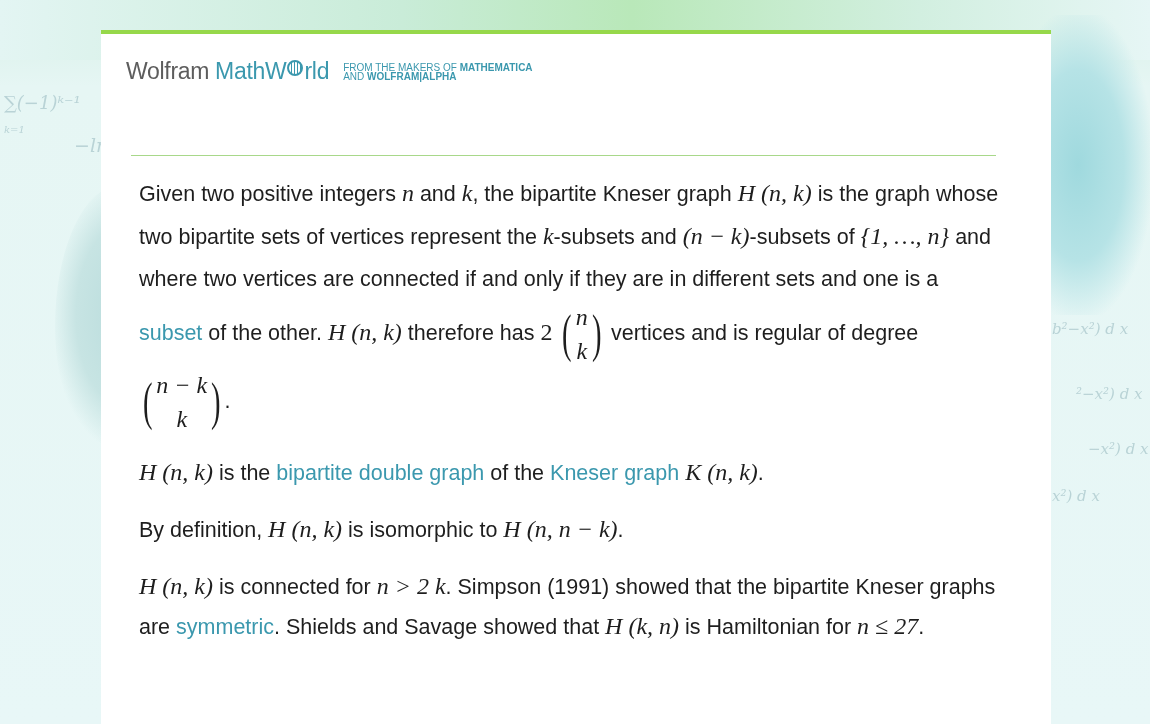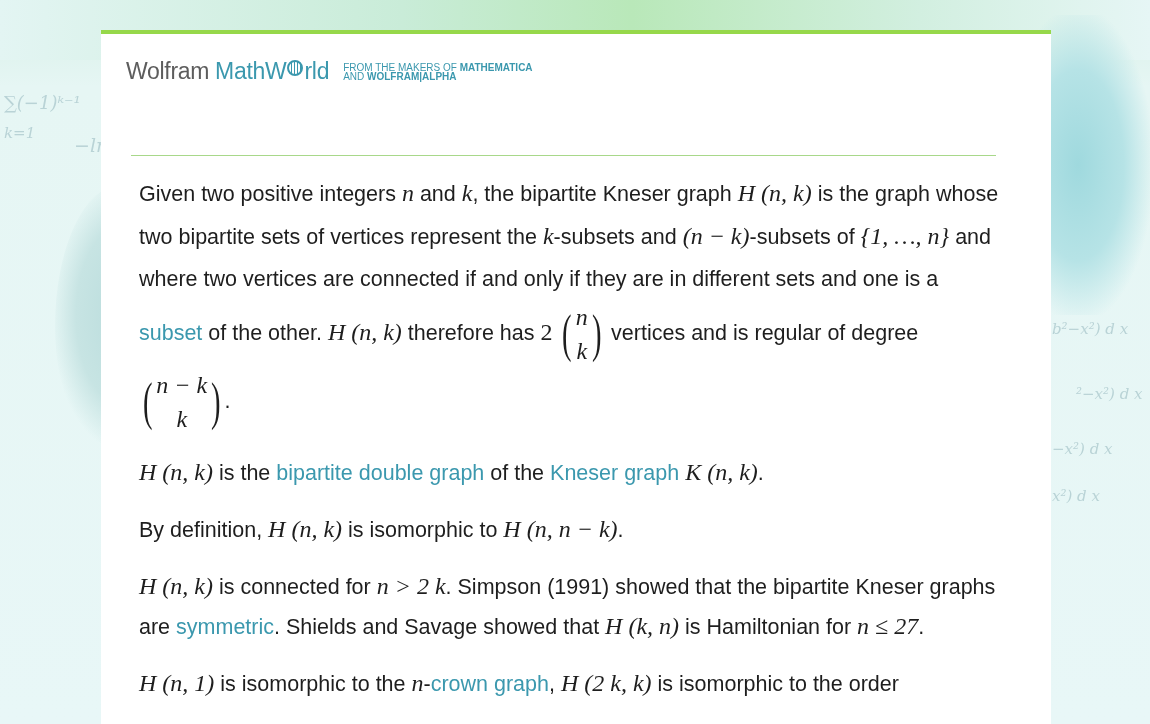--- a/index.html
+++ b/index.html
@@ -33,25 +33,25 @@
   .stack{display:inline-flex;flex-direction:column;align-items:center;line-height:34px;font-style:italic;}
   .p-binom{line-height:42px;}
 </style>
 </head>
 <body>
 
 <div class="bg-top"></div>
 <div class="bg-shape-left"></div>
 <div class="bg-shape-right"></div>
 <div class="bg-formula" style="left:4px;top:92px;font-size:18px;"><span>∑(−1)ᵏ⁻¹</span></div>
-<div class="bg-formula" style="left:4px;top:124px;font-size:15px;"><span>k=1</span></div>
+<div class="bg-formula" style="left:4px;top:124px;font-size:10px;"><span>k=1</span></div>
 <div class="bg-formula" style="left:74px;top:134px;font-size:19px;"><span>−ln</span></div>
 <div class="bg-formula" style="left:1052px;top:320px;font-size:15px;"><span>b²−x²)  d x</span></div>
 <div class="bg-formula" style="left:1052px;top:385px;font-size:15px;margin-left:24px;"><span>²−x²)  d x</span></div>
-<div class="bg-formula" style="left:1052px;top:440px;font-size:15px;"><span>−x²)  d x</span></div>
+<div class="bg-formula" style="left:1052px;top:440px;font-size:15px;padding-left:36px;"><span>−x²)  d x</span></div>
 <div class="bg-formula" style="left:1052px;top:487px;font-size:15px;"><span>x²)  d x</span></div>
 
 <div class="card">
   <div class="logo">
     <span class="logo-wolfram">Wolfram</span>
     <span class="logo-mw"><span>Math</span><span>W</span><span class="globe"></span><span>rld</span></span>
     <span class="logo-tag">
       <span>FROM THE MAKERS OF </span><b>MATHEMATICA</b><br>
       <span>AND </span><b>WOLFRAM|ALPHA</b>
     </span>
@@ -85,17 +85,14 @@
     </p>
 
     <p>
       <span>By definition, </span><span class="m mi">H (n, k)</span><span> is isomorphic to </span><span class="m mi">H (n, n − k)</span><span>.</span>
     </p>
 
     <p>
       <span class="m mi">H (n, k)</span><span> is connected for </span><span class="m mi">n &gt; 2 k</span><span>. Simpson (1991) showed that the bipartite Kneser graphs are </span><a href="#">symmetric</a><span>. Shields and Savage showed that </span><span class="m mi">H (k, n)</span><span> is Hamiltonian for </span><span class="m mi">n ≤ 27</span><span>.</span>
     </p>
 
-    <p>
-      <span class="m mi">H (n, 1)</span><span> is isomorphic to the </span><span class="m mi">n</span><span>-</span><a href="#">crown graph</a><span>, </span><span class="m mi">H (2 k, k)</span><span> is isomorphic to the order</span>
-    </p>
   </div>
 </div>
 
 </body></html>

